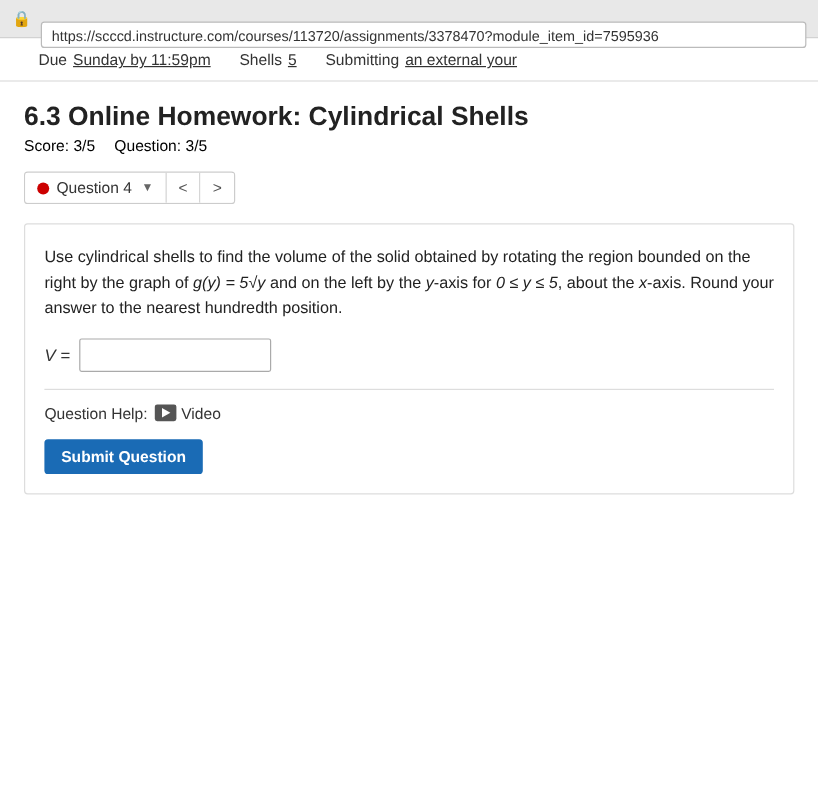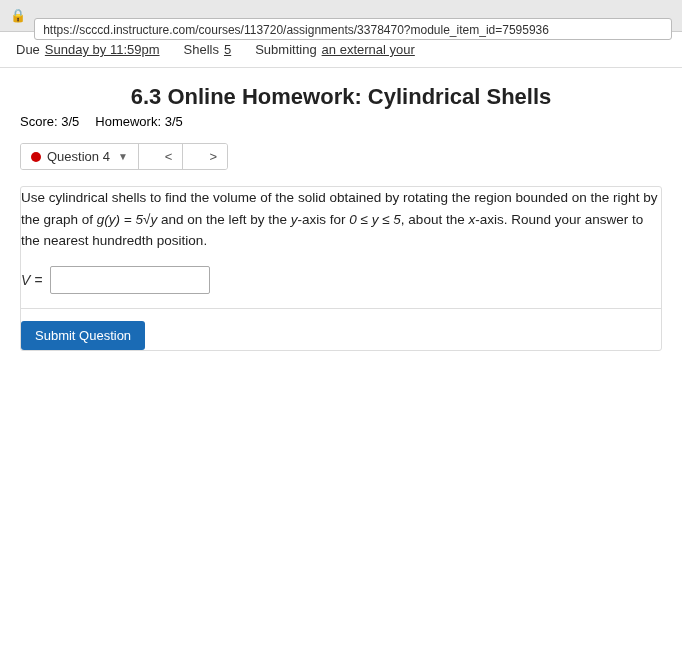--- a/index.html
+++ b/index.html
@@ -38,21 +38,21 @@
     }
 
     
     .page-content {
       background: white;
       min-height: 638px;
     }
 
     
     .meta-bar {
-      padding: 10px 16px;
+      padding: 10px 32px;
       border-bottom: 1px solid #ddd;
       display: flex;
       align-items: center;
       gap: 24px;
       font-size: 13px;
       color: #333;
     }
     .meta-item {
       display: flex;
       align-items: center;
@@ -69,36 +69,35 @@
     
     .assignment-container {
       padding: 16px 20px;
     }
 
     .assignment-title {
       font-size: 22px;
       font-weight: bold;
       color: #222;
       margin-bottom: 4px;
-      text-align: center;
     }
 
     .score-line {
       font-size: 13px;
       color: #000000;
       margin-bottom: 14px;
       display: flex;
       gap: 16px;
     }
 
     
     .question-selector {
       display: flex;
       align-items: center;
-      gap: 16px;
+      gap: 0;
       border: 1px solid #ccc;
       border-radius: 3px;
       width: fit-content;
       margin-bottom: 16px;
       overflow: hidden;
     }
     .question-label-btn {
       display: flex;
       align-items: center;
       gap: 6px;
@@ -132,20 +131,21 @@
       color: #555;
     }
     .nav-btn:last-child {
       border-right: none;
     }
 
     
     .question-content {
       border: 1px solid #ddd;
       border-radius: 3px;
+      padding: 16px;
       margin-bottom: 12px;
     }
 
     .question-text {
       font-size: 13.5px;
       line-height: 1.6;
       margin-bottom: 14px;
       color: #222;
     }
 
@@ -209,21 +209,21 @@
 
     
     .submit-btn {
       background: #1a6bb5;
       color: white;
       border: none;
       border-radius: 3px;
       padding: 7px 14px;
       font-size: 13px;
       cursor: pointer;
-      font-weight: normal;
+      font-weight: bold;
     }
 
     .divider {
       border: none;
       border-top: 1px solid #ddd;
       margin: 12px 0;
     }
   </style>
 </head>
 <body>
@@ -253,21 +253,21 @@
   <div class="assignment-container">
 
     <h1 class="assignment-title">6.3 Online Homework: Cylindrical Shells</h1>
 
     <div class="score-line">
       <span>
         <span>Score:</span>
         <span>3/5</span>
       </span>
       <span>
-        <span>Homework:</span>
+        <span>Question:</span>
         <span>3/5</span>
       </span>
     </div>
 
     <div class="question-selector">
       <button class="question-label-btn">
         <span class="question-dot"></span>
         <span>Question 4</span>
         <span class="question-dropdown-arrow">▼</span>
       </button>
@@ -283,20 +283,27 @@
 
       
       <div class="answer-row">
         <span class="answer-label">V =</span>
         <input class="answer-input" type="text" style="">
       </div>
 
       <hr class="divider">
 
       
+      <div class="question-help">
+        <span>Question Help:</span>
+        <span class="video-link">
+          <span class="video-icon"></span>
+          <span>Video</span>
+        </span>
+      </div>
 
       
       <button class="submit-btn">Submit Question</button>
 
     </div>
 
   </div>
 </div>
 
 </body></html>

